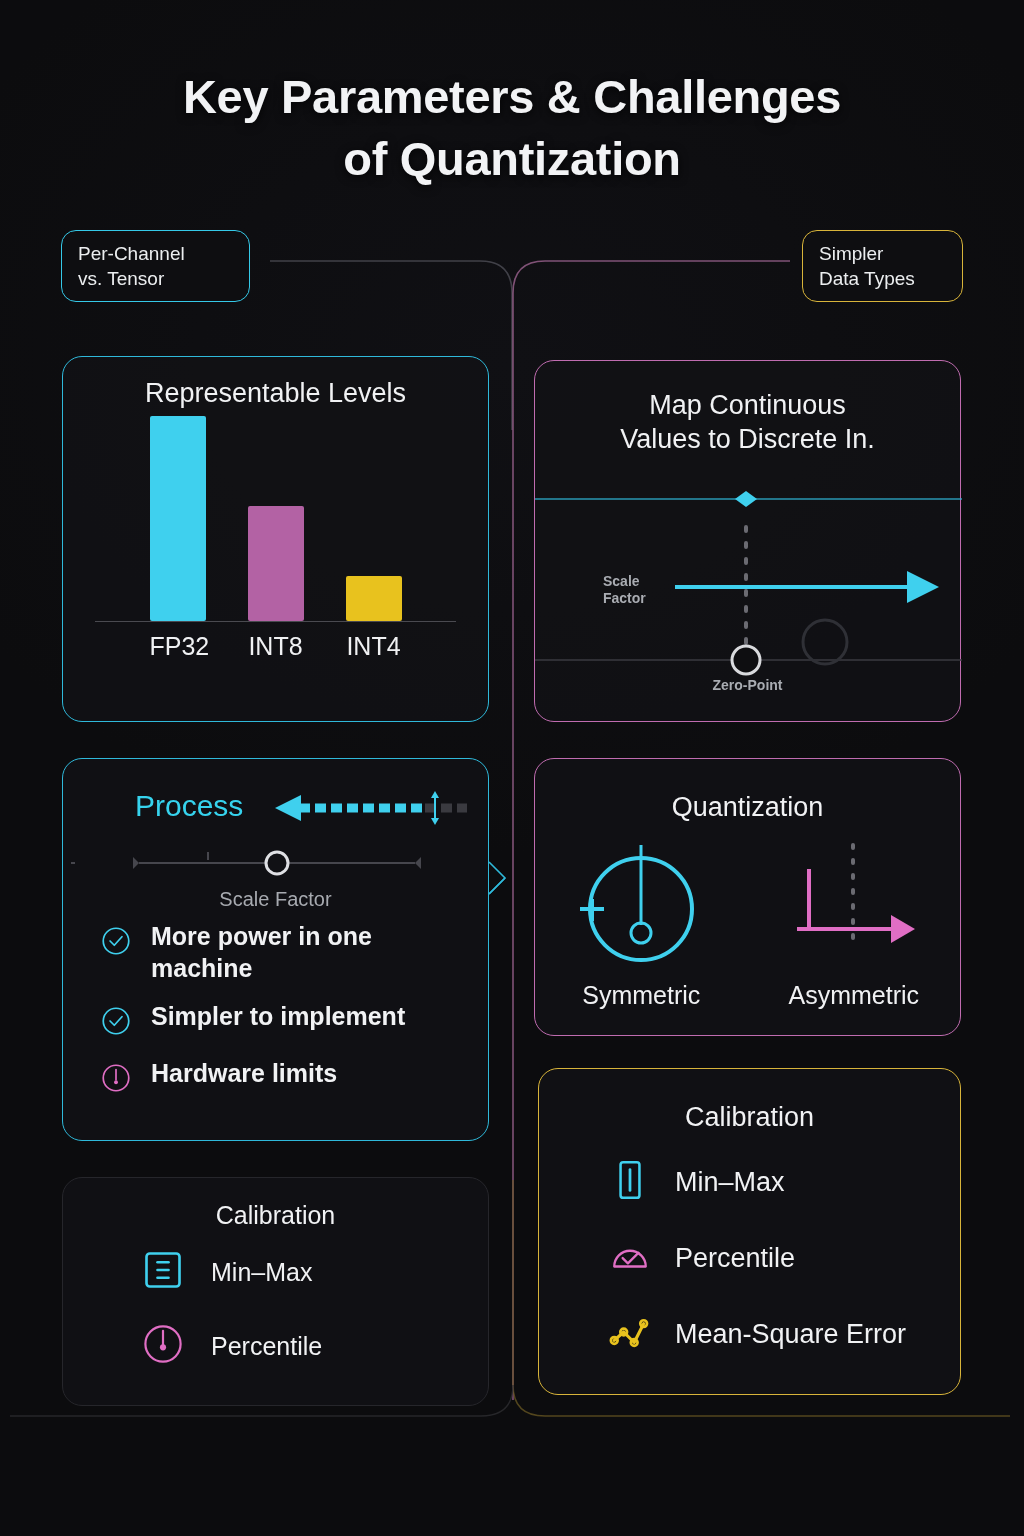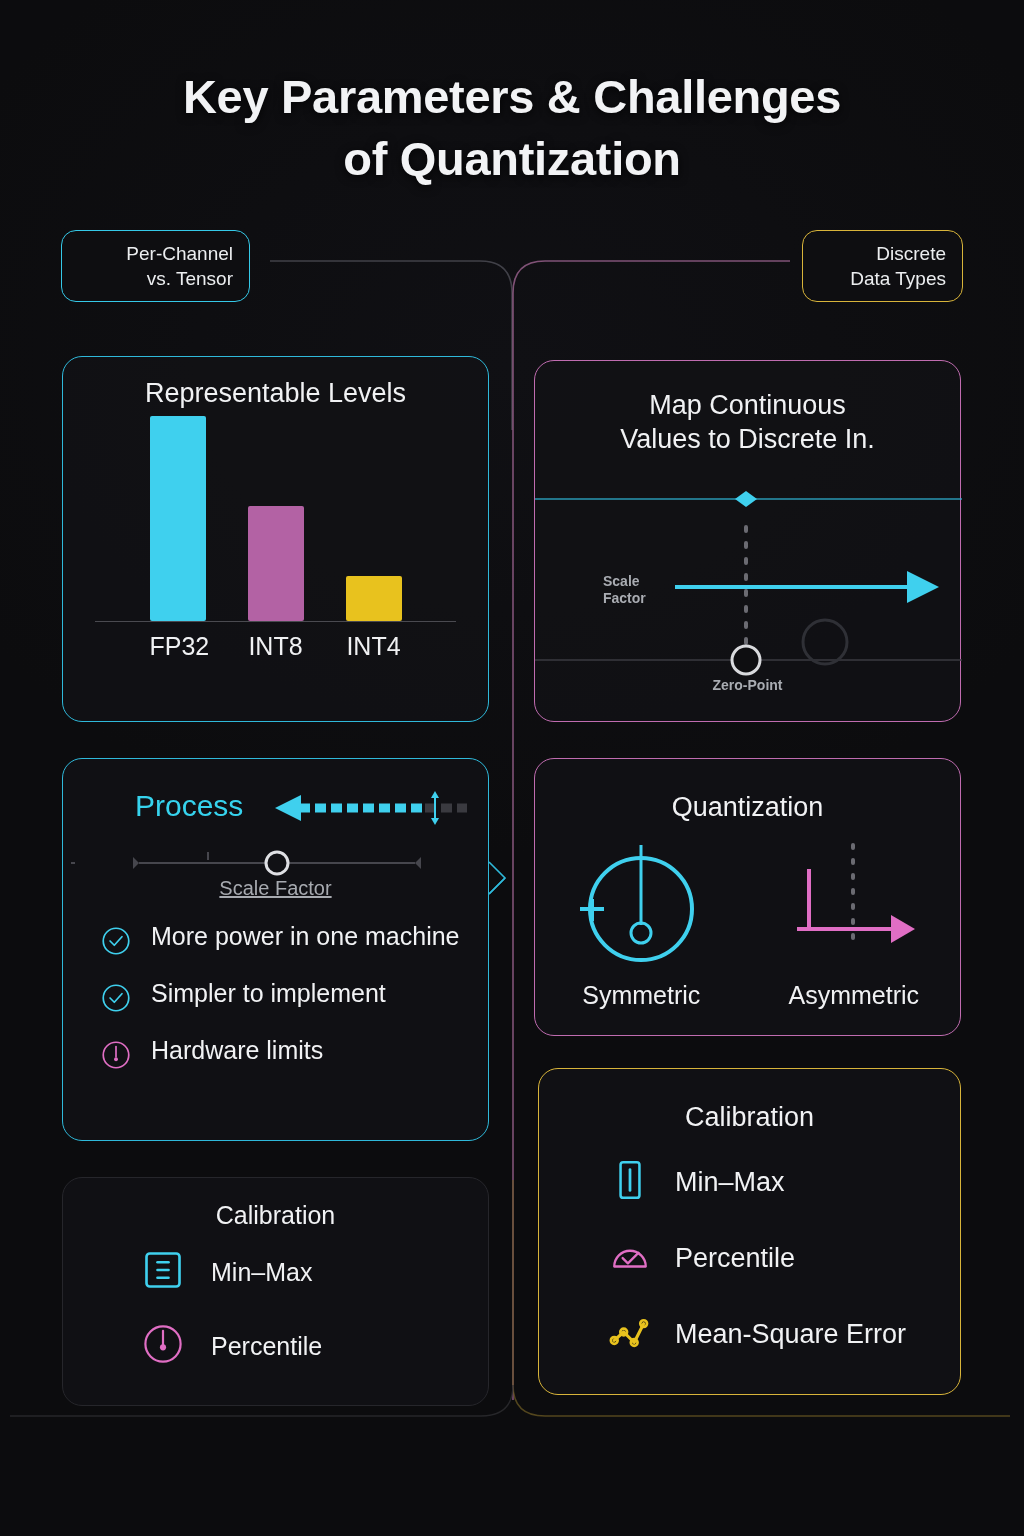--- a/index.html
+++ b/index.html
@@ -35,21 +35,21 @@
     letter-spacing: -0.3px;
     text-shadow: 0 2px 10px rgba(0,0,0,0.8);
   }
   #title .l2 { display: block; }
 
   
   .tag {
     position: absolute;
     border-radius: 15px;
     padding: 10px 16px;
-    text-align: right;
+    text-align: left;
     color: #eceef0;
     font-size: 19px;
     line-height: 1.32;
     background: #0e0e11;
   }
   #tag-left  { left: 61px;  top: 230px; width: 189px; border: 1.6px solid #35c9e8; }
   #tag-right { left: 802px; top: 230px; width: 161px; border: 1.6px solid #d8b43a; }
 
   
   .card {
@@ -102,29 +102,29 @@
   
   .proc-head {
     position: absolute; left: 0; right: 0; top: 30px; height: 44px;
   }
   .proc-title {
     position: absolute; left: 72px; top: 0;
     color: #36d3ee; font-size: 30px; font-weight: 500;
   }
   .slider-row { position: absolute; left: 0; right: 0; top: 84px; height: 36px; }
   .scale-cap {
-    position: absolute; left: 0; right: 0; top: 118px;
-    text-align: center; color: #a7aab0; font-size: 20px; text-decoration: underline;
+    position: absolute; left: 0; right: 0; top: 129px;
+    text-align: center; color: #a7aab0; font-size: 20px;
   }
   .bullets { position: absolute; left: 36px; right: 18px; top: 162px; }
   .bullet { display: flex; align-items: flex-start; gap: 18px; margin-bottom: 16px; }
   .bullet:last-child { margin-bottom: 0; }
   .bullet-ic { flex: 0 0 auto; margin-top: 3px; }
   .bullet-tx {
-    color: #f1f2f4; font-size: 25px; line-height: 1.27; font-weight: 400;
+    color: #f1f2f4; font-size: 25px; line-height: 1.27; font-weight: 700;
   }
 
   
   .quant-body {
     position: absolute; left: 0; right: 0; top: 84px; height: 180px;
     display: flex;
   }
   .quant-half {
     flex: 1; display: flex; flex-direction: column;
     align-items: center; justify-content: flex-start;
@@ -167,21 +167,21 @@
   <div id="title">
     <span>Key Parameters &amp; Challenges</span>
     <span class="l2">of Quantization</span>
   </div>
 
   <div class="tag" id="tag-left">
     <div>Per-Channel</div>
     <div>vs. Tensor</div>
   </div>
   <div class="tag" id="tag-right">
-    <div>Discrete</div>
+    <div>Simpler</div>
     <div>Data Types</div>
   </div>
 
   <div class="card" id="card-levels">
     <div class="card-title" style="position:absolute;left:0;right:0;top:20px;">Representable Levels</div>
 
     <div class="chart-wrap">
       <div class="bars" id="bars">
           <div class="bar-col">
             <div class="bar" style="height: 205px; background: rgb(63, 208, 238);"></div>

